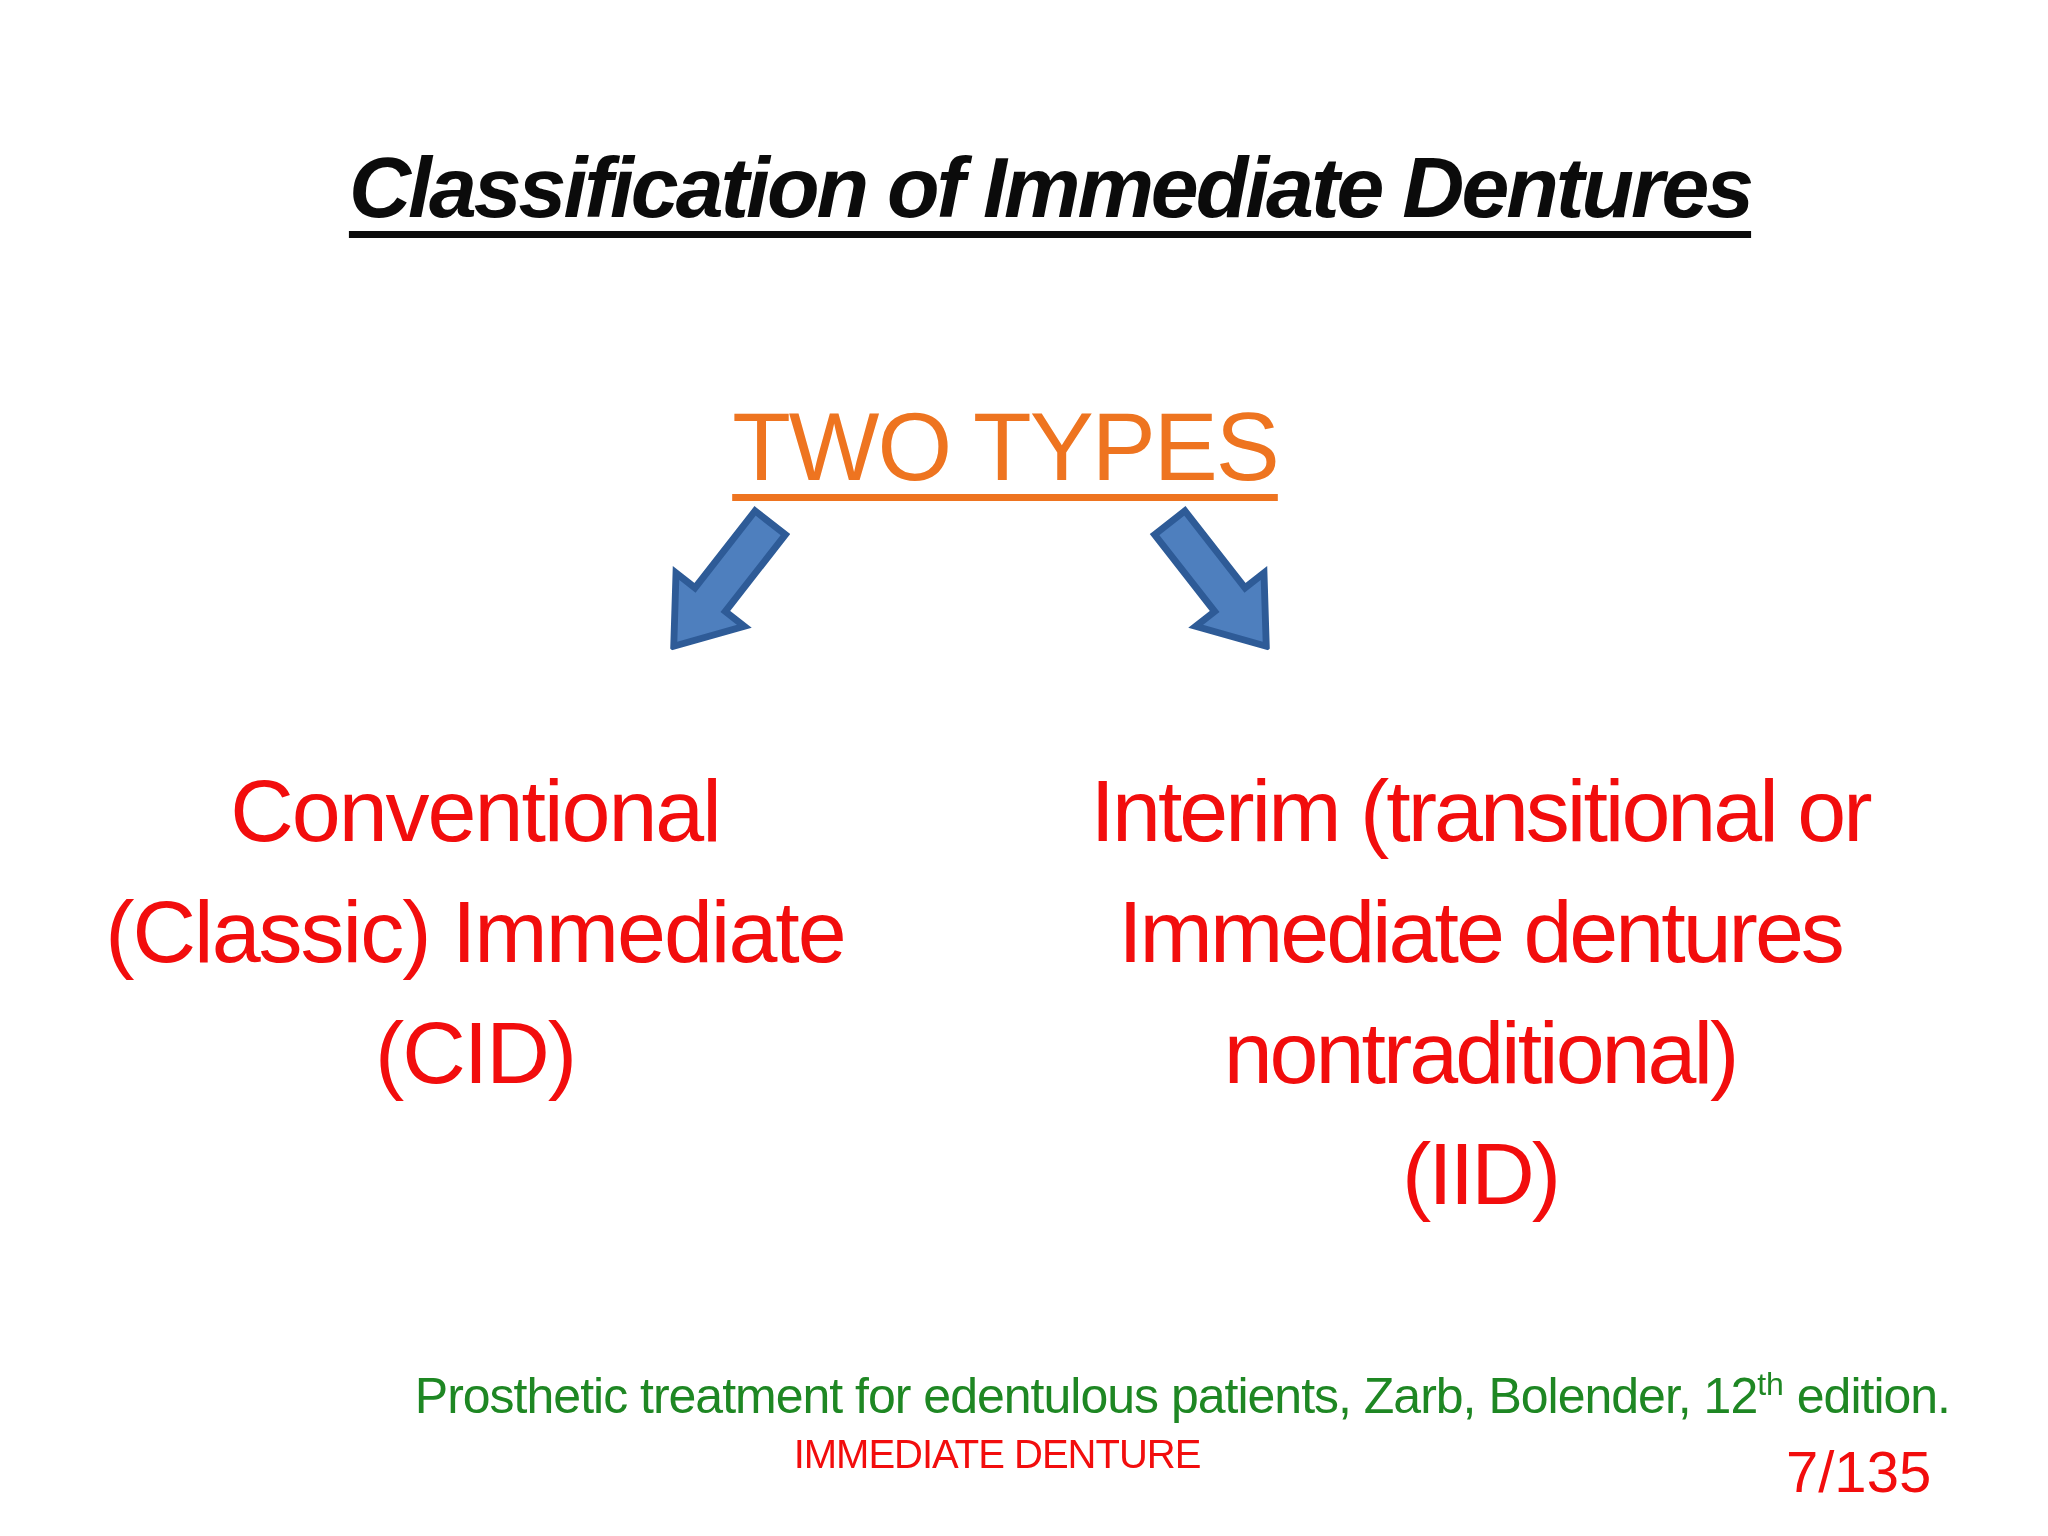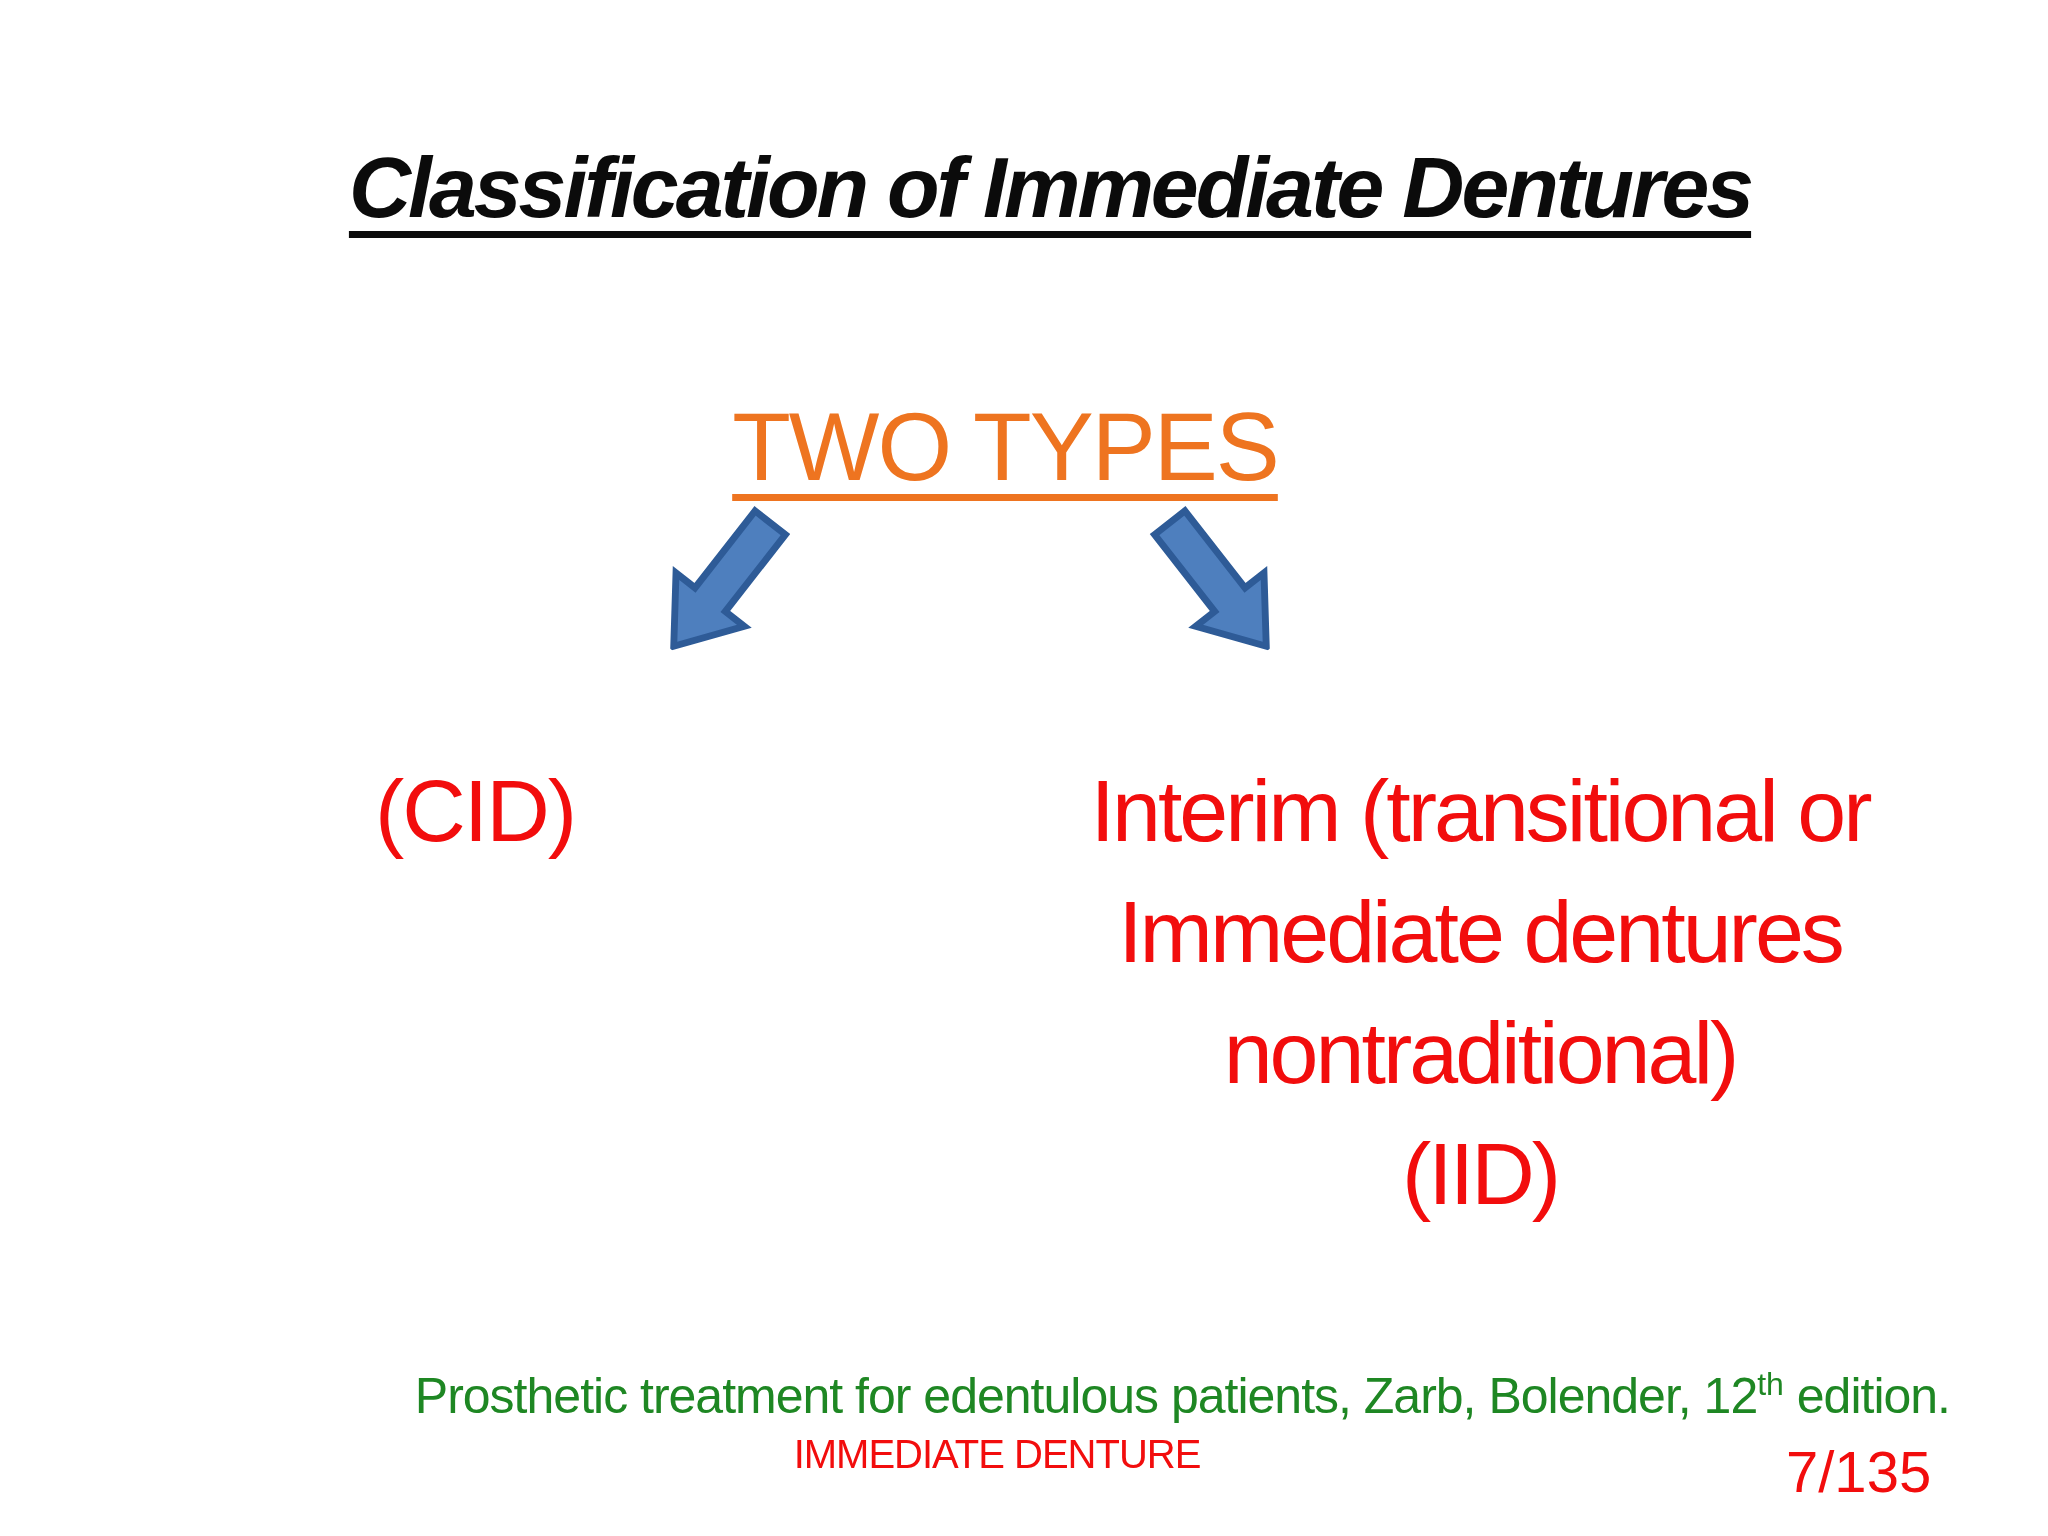--- a/index.html
+++ b/index.html
@@ -128,20 +128,22 @@
 
   <svg class="arrow arrow-left" width="140" height="165" viewBox="0 0 200 240" aria-hidden="true">
     <path d="M72 6 L128 6 L128 148 L163 148 L100 234 L37 148 L72 148 Z"></path>
   </svg>
 
   <svg class="arrow arrow-right" width="140" height="165" viewBox="0 0 200 240" aria-hidden="true">
     <path d="M72 6 L128 6 L128 148 L163 148 L100 234 L37 148 L72 148 Z"></path>
   </svg>
 
   <div class="branch branch-left">
+    <div>Conventional</div>
+    <div>(Classic) Immediate</div>
     <div>(CID)</div>
   </div>
 
   <div class="branch branch-right">
     <div>Interim (transitional or</div>
     <div>Immediate dentures</div>
     <div>nontraditional)</div>
     <div>(IID)</div>
   </div>
 

